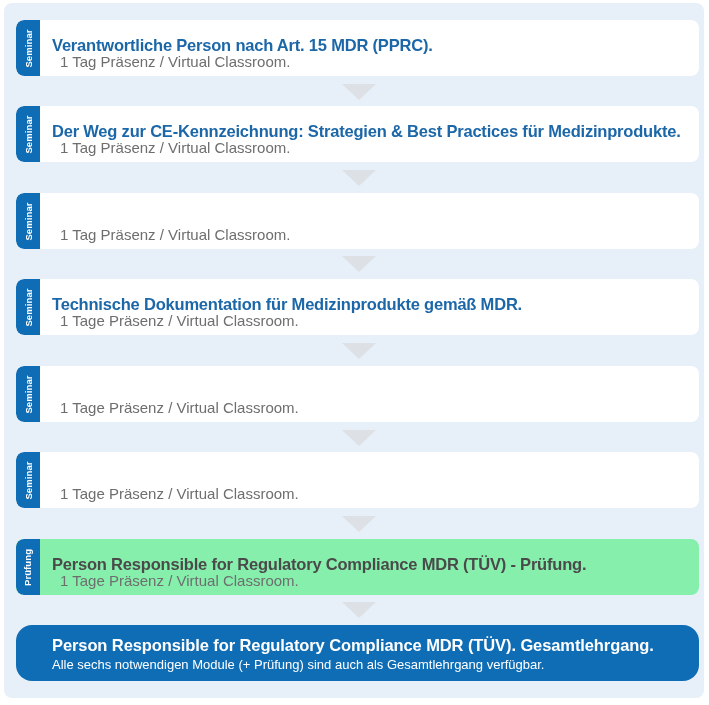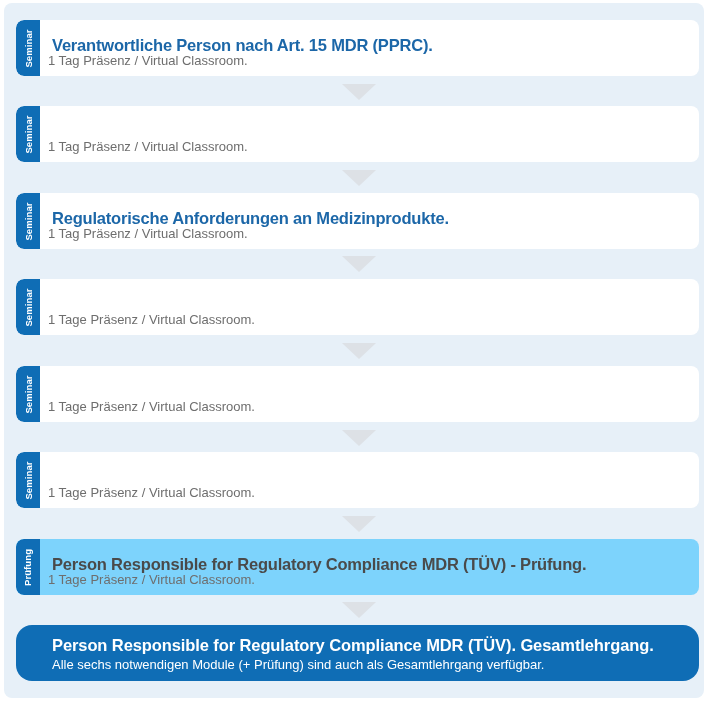--- a/index.html
+++ b/index.html
@@ -5,39 +5,39 @@
   html, body { margin: 0; padding: 0; background: #ffffff; }
   body { width: 709px; height: 705px; position: relative; font-family: "Liberation Sans", "DejaVu Sans", sans-serif; overflow: hidden; }
   .container {
     position: absolute; left: 4px; top: 3px; width: 700px; height: 695px;
     background: #e7f0f8; border-radius: 8px;
   }
   .card {
     position: absolute; left: 12px; width: 683px; height: 56px;
     background: #ffffff; border-radius: 8px; overflow: hidden;
   }
-  .card.exam { background: #7dd3fc; }
+  .card.exam { background: #86efac; }
   .badge {
     position: absolute; left: 0; top: 0; width: 24px; height: 56px;
     background: #0f6db5; border-radius: 8px 0 0 8px;
     display: flex; align-items: center; justify-content: center;
   }
   .badge span {
     color: #ffffff; font-weight: bold; font-size: 9.5px;
     transform: rotate(-90deg); white-space: nowrap; letter-spacing: 0.1px;
   }
   .card .title {
     position: absolute; left: 36px; top: 16px;
     font-size: 16.5px; font-weight: bold; color: #1c67a8; white-space: nowrap;
     letter-spacing: -0.2px;
   }
   .card.exam .title { color: #4a4a4a; }
   .card .sub {
-    position: absolute; left: 32px; top: 33px;
-    font-size: 13px; color: #6e6e6e; white-space: nowrap;
+    position: absolute; left: 44px; top: 33px;
+    font-size: 15px; color: #6e6e6e; white-space: nowrap;
   }
   .arrow {
     position: absolute; left: 338px; width: 0; height: 0;
     border-left: 17px solid transparent; border-right: 17px solid transparent;
     border-top: 16px solid #dde1e6;
   }
   .final {
     position: absolute; left: 12px; top: 625px; width: 683px; height: 56px;
     background: #0f6db5; border-radius: 16px;
   }
@@ -61,37 +61,38 @@
       </div>
     <div class="title">Verantwortliche Person nach Art. 15 MDR (PPRC).</div>
     <div class="sub">1 Tag Präsenz / Virtual Classroom.</div>
   </div>
   <div class="arrow" style="top:81px"></div>
 
   <div class="card" style="top:103px">
     <div class="badge">
         <span>Seminar</span>
       </div>
+    <div class="title">Der Weg zur CE-Kennzeichnung: Strategien &amp; Best Practices für Medizinprodukte.</div>
     <div class="sub">1 Tag Präsenz / Virtual Classroom.</div>
   </div>
   <div class="arrow" style="top:167px"></div>
 
   <div class="card" style="top:190px">
     <div class="badge">
         <span>Seminar</span>
       </div>
-    <div class="title">Regulatorische Anforderungen an Medizinprodukte.</div>
     <div class="sub">1 Tag Präsenz / Virtual Classroom.</div>
   </div>
   <div class="arrow" style="top:253px"></div>
 
   <div class="card" style="top:276px">
     <div class="badge">
         <span>Seminar</span>
       </div>
+    <div class="title">Technische Dokumentation für Medizinprodukte gemäß MDR.</div>
     <div class="sub">1 Tage Präsenz / Virtual Classroom.</div>
   </div>
   <div class="arrow" style="top:340px"></div>
 
   <div class="card" style="top:363px">
     <div class="badge">
         <span>Seminar</span>
       </div>
     <div class="sub">1 Tage Präsenz / Virtual Classroom.</div>
   </div>

